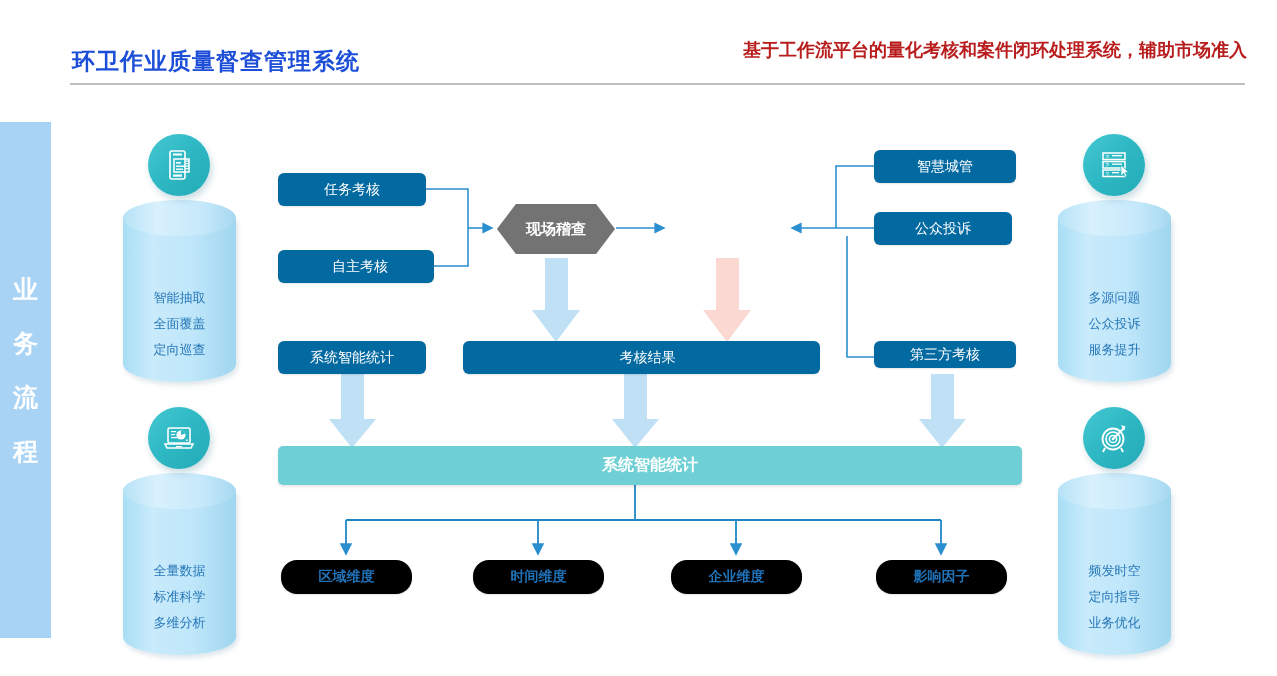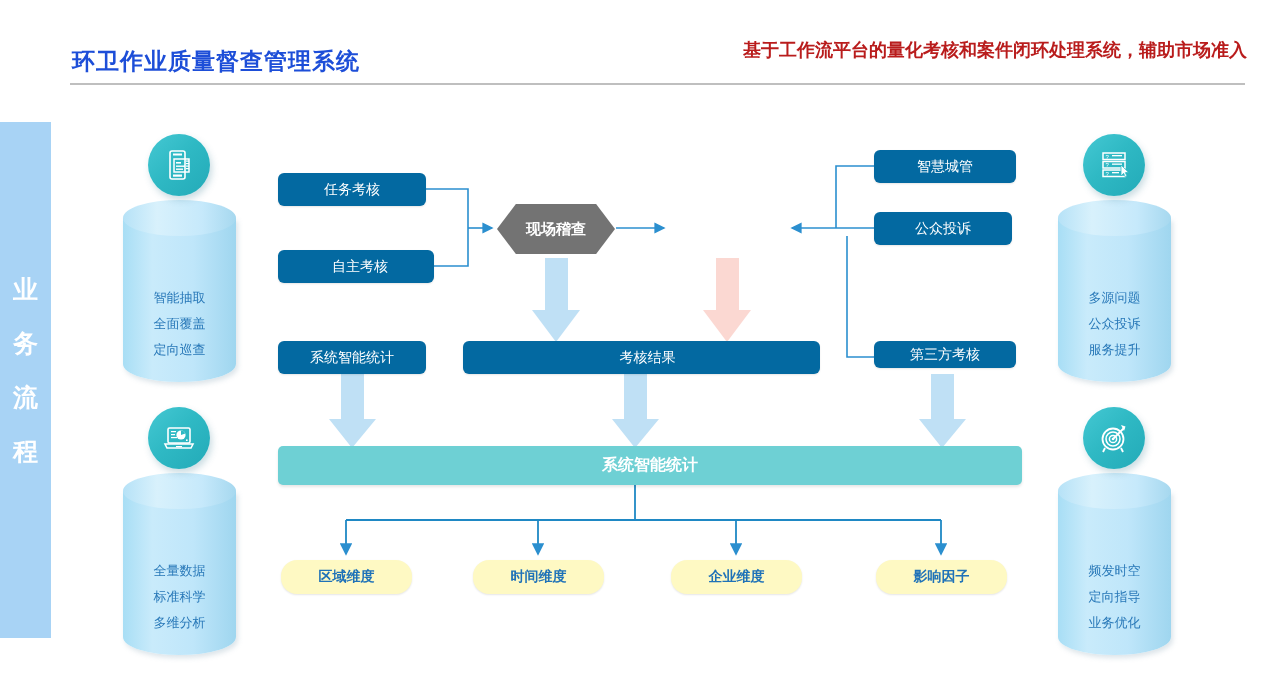--- a/index.html
+++ b/index.html
@@ -160,21 +160,21 @@
     font-weight: bold;
     display: flex;
     align-items: center;
     justify-content: center;
     box-shadow: 0 2px 3px rgba(0,0,0,0.10);
   }
 
   
   .dim-box {
     position: absolute;
-    background: #fef9c3;
+    background: #000000;
     border-radius: 16px;
     color: #1f72b8;
     font-size: 14px;
     font-weight: bold;
     display: flex;
     align-items: center;
     justify-content: center;
     box-shadow: 0 1px 2px rgba(0,0,0,0.10);
     white-space: nowrap;
   }

